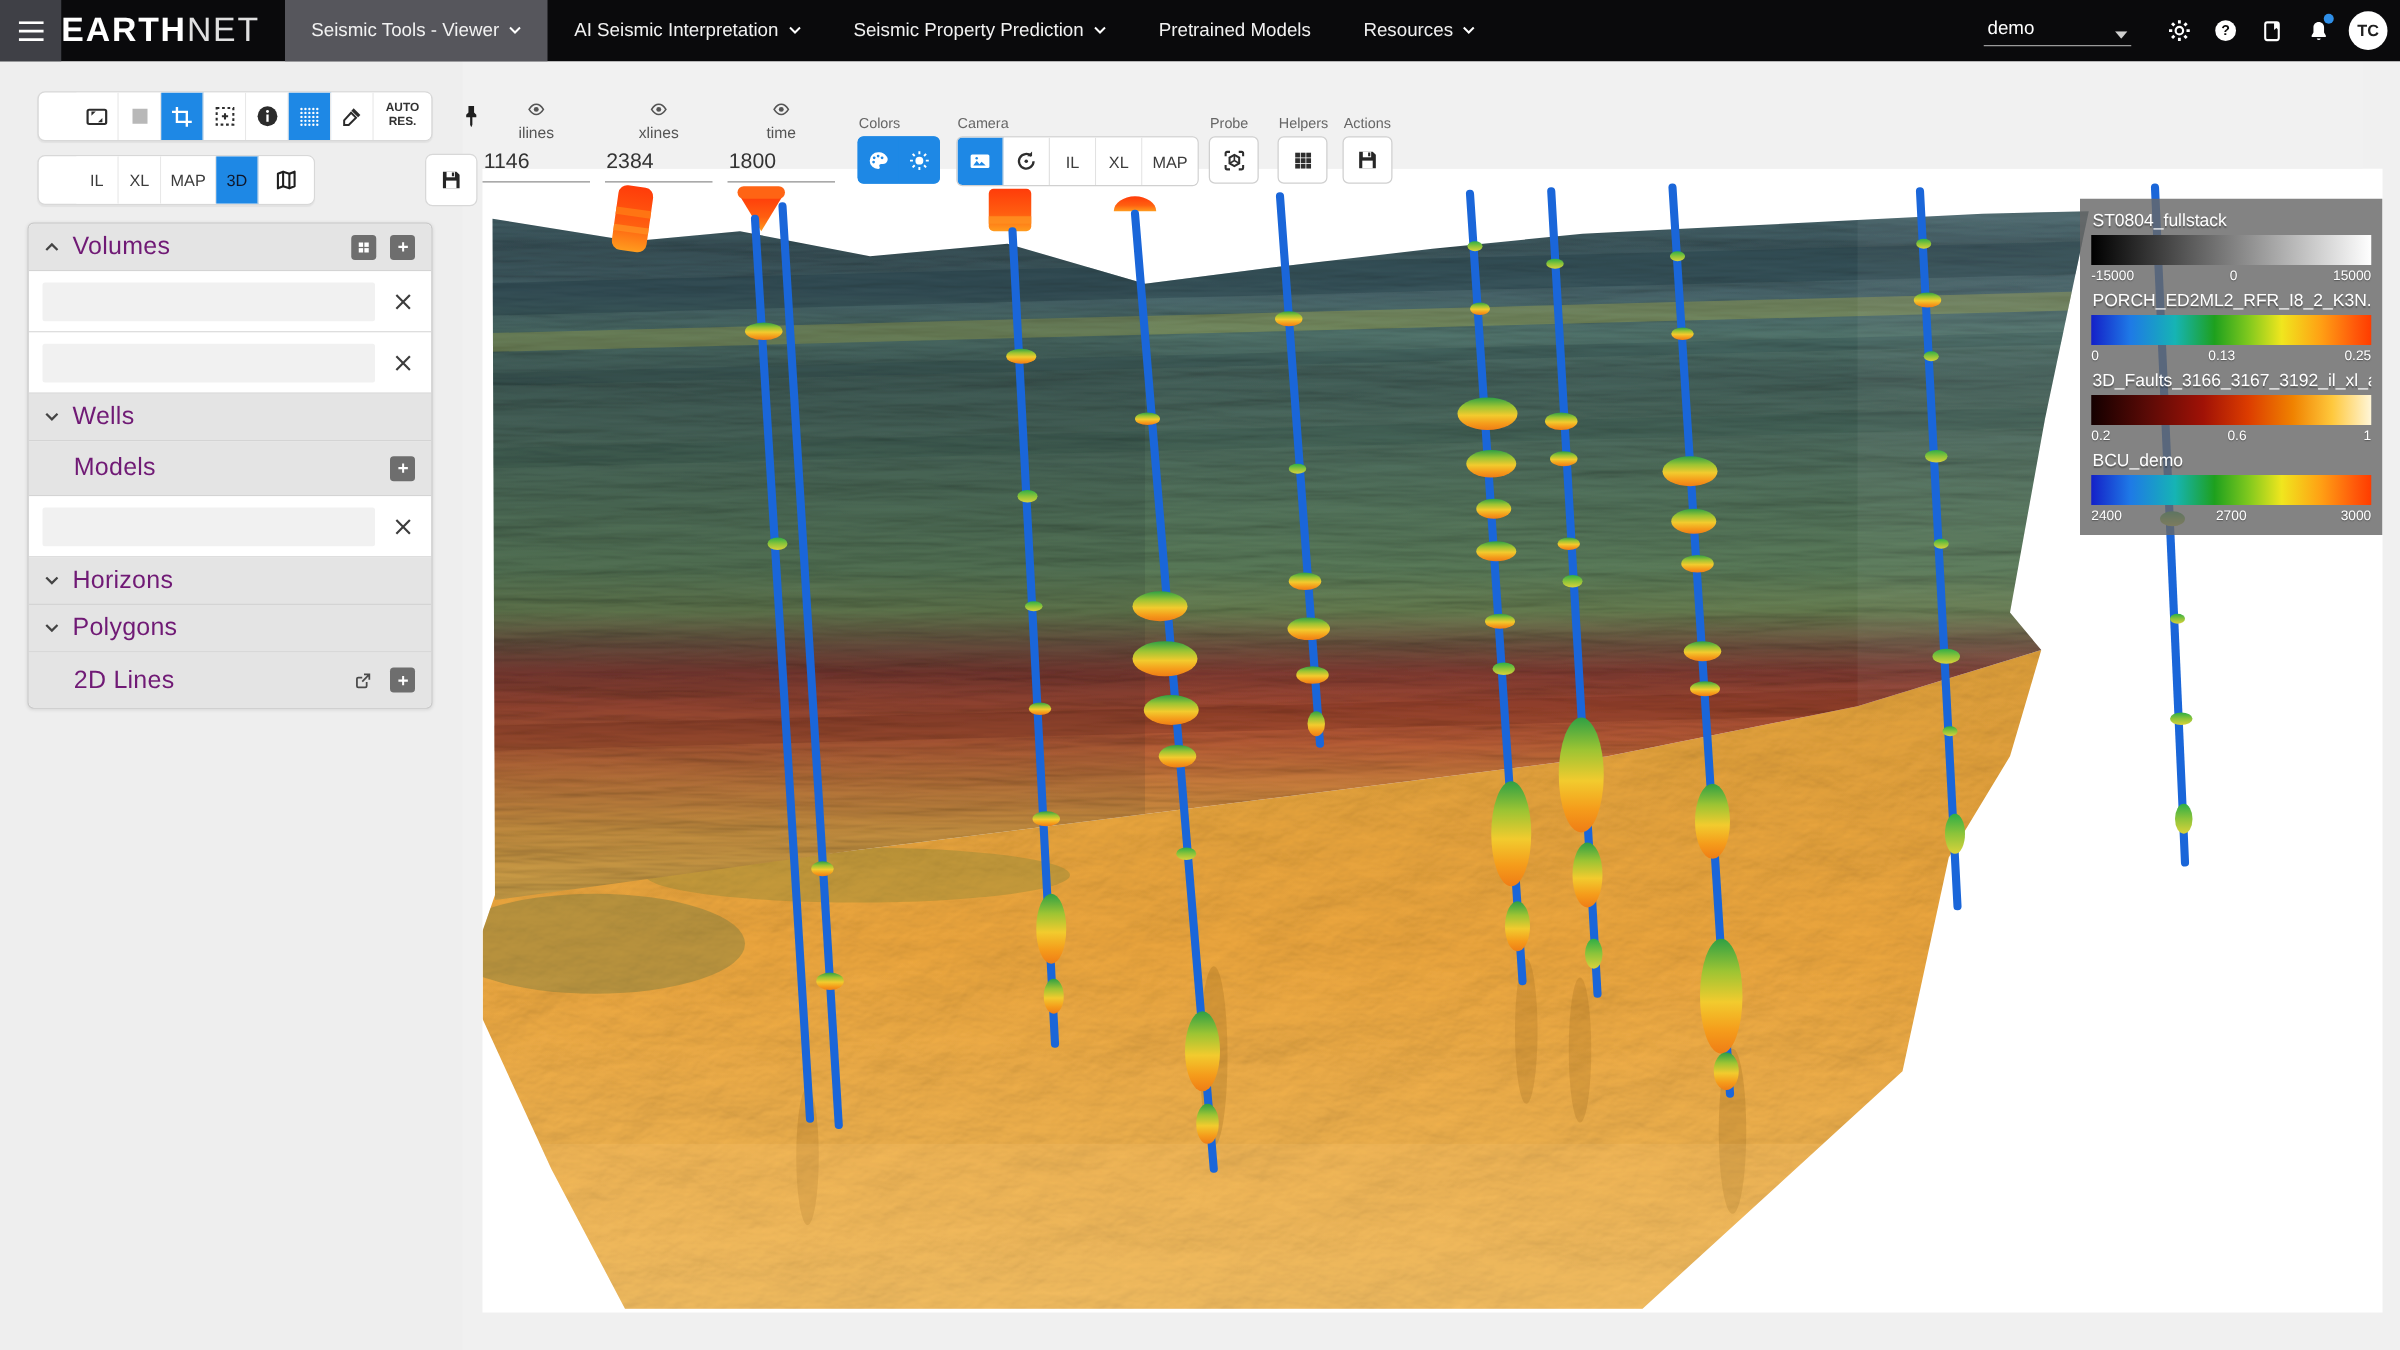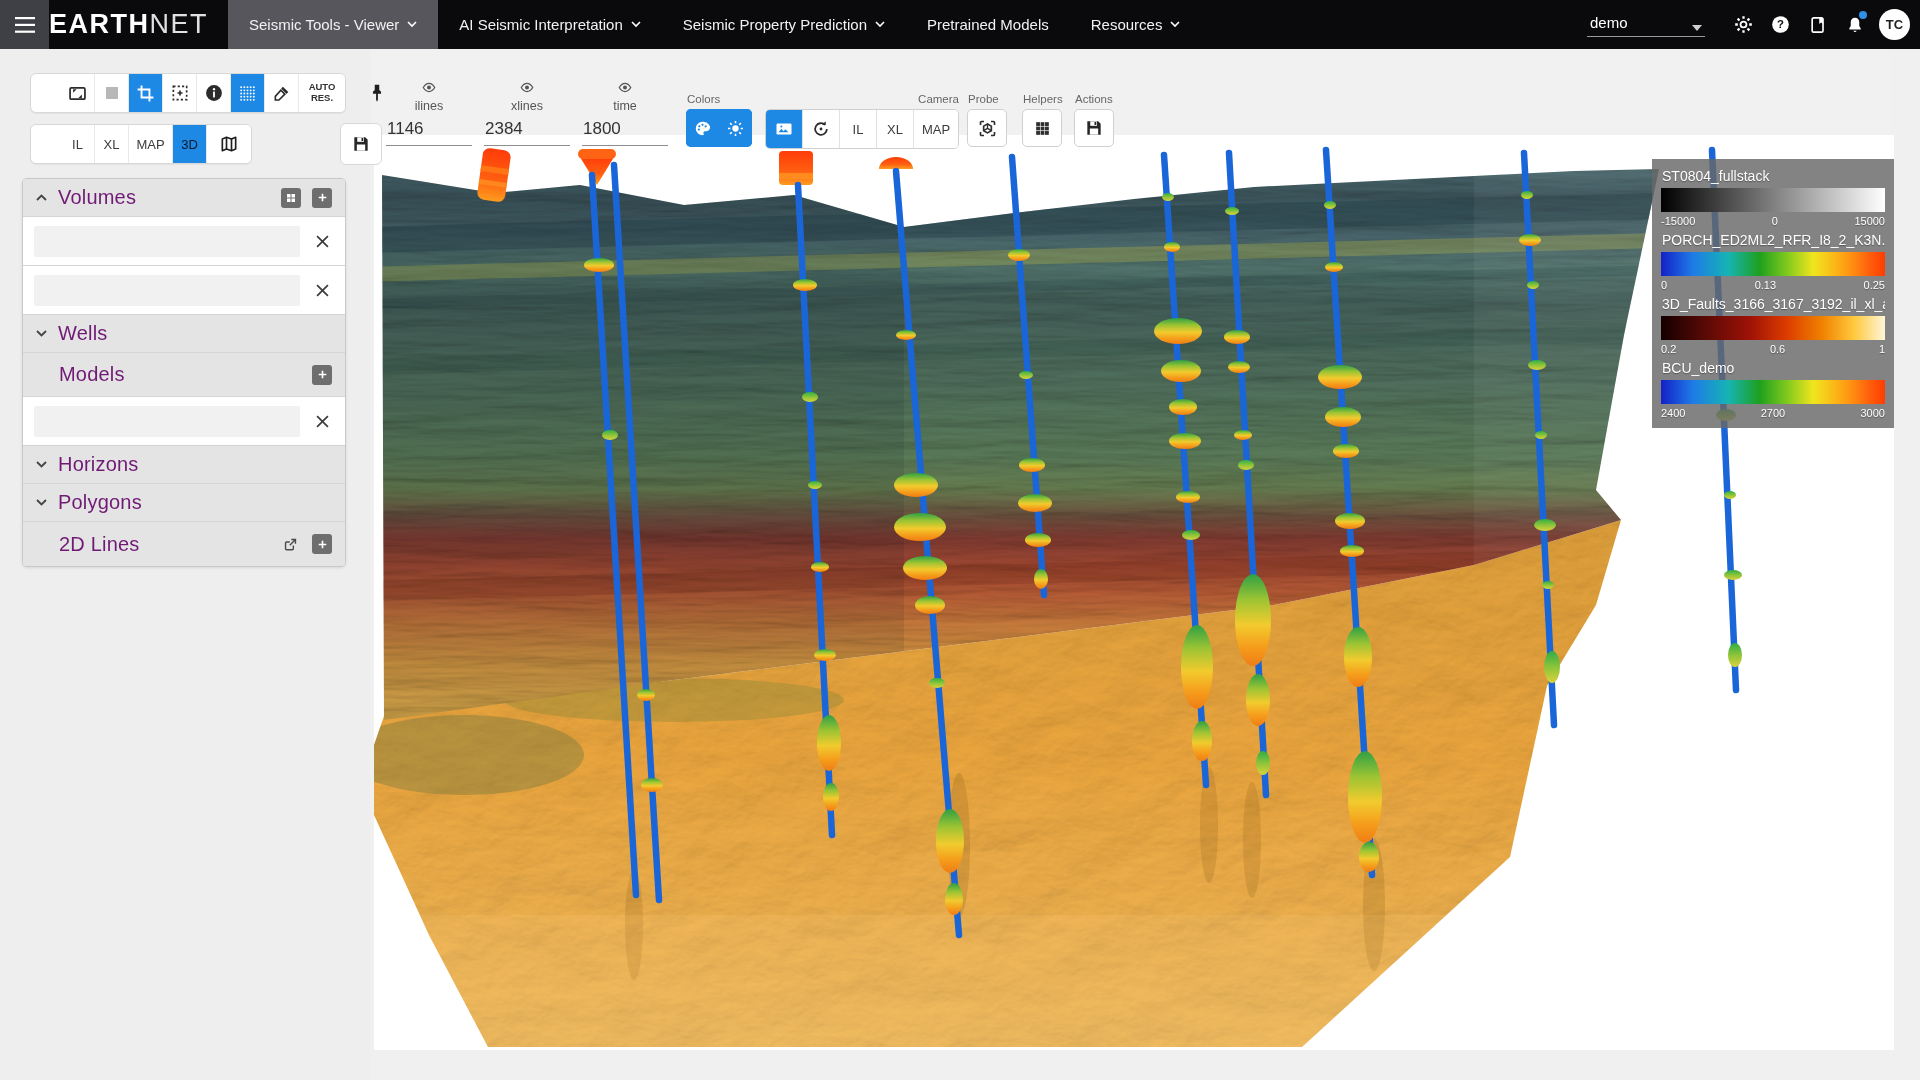--- a/index.html
+++ b/index.html
@@ -58,21 +58,21 @@
   .vgroup .glab { font-size:11.5px; color:#666; margin:0 0 4px 1px; }
   .btnrow { display:flex; border:1px solid #d0d0d0; border-radius:5px; overflow:hidden; background:#fff; }
   .vbtn { width:34px; height:38px; display:flex; align-items:center; justify-content:center; border-right:1px solid #e2e2e2; background:#fff; font-size:13px; font-weight:500; color:#3c3c3c; cursor:pointer; }
   .vbtn:last-child { border-right:none; }
   .vbtn.active { background:#1e88e5; color:#fff; }
   .vbtn.cam { width:37px; }
   .colors-row { display:flex; background:#1e88e5; border-radius:5px; overflow:hidden; }
   .colors-row .vbtn { background:#1e88e5; border-right:none; width:33px; }
   .solo-btn { width:40px; height:38px; background:#fff; border:1px solid #d0d0d0; border-radius:5px; display:flex; align-items:center; justify-content:center; cursor:pointer; }
 
-  .canvas { position:absolute; top:86px; left:4px; width:1520px; height:915px; background:#ffffff; overflow:hidden; cursor:grab; }
+  .canvas { position:absolute; top:86px; left:16px; width:1520px; height:915px; background:#ffffff; overflow:hidden; cursor:grab; }
 
   
   .legend { position:absolute; right:0; top:24px; width:242px; background:rgba(104,104,104,0.82); padding:6px 9px 4px 9px; color:#fff; z-index:6; }
   .lname { font-size:14px; margin:3px 0 4px 1px; white-space:nowrap; overflow:hidden; text-shadow:0 1px 1px rgba(0,0,0,0.35); }
   .lbar { height:24px; }
   .lticks { display:flex; justify-content:space-between; font-size:11px; margin:3px 0 5px 0; text-shadow:0 1px 1px rgba(0,0,0,0.35); }
   .g-gray { background:linear-gradient(90deg,#000000,#ffffff); }
   .g-jet  { background:linear-gradient(90deg,#1420c8 0%,#1e7ae6 14%,#16b4b4 30%,#1ea01e 44%,#7ec81e 56%,#f0e61e 68%,#ffa014 82%,#ff5a0a 94%,#ff3c00 100%); }
   .g-hot  { background:linear-gradient(90deg,#140000 0%,#5a0a06 20%,#a01206 40%,#dc3c00 56%,#f08200 72%,#ffc83c 86%,#fff6d8 100%); }
 </style>
@@ -511,21 +511,21 @@
                 <circle cx="12" cy="12" r="4" fill="#fff"></circle>
                 <g stroke="#fff" stroke-width="2">
                   <path d="M12 2.5v3M12 18.5v3M2.5 12h3M18.5 12h3M5.2 5.2l2.1 2.1M16.7 16.7l2.1 2.1M18.8 5.2l-2.1 2.1M7.3 16.7l-2.1 2.1"></path>
                 </g>
               </svg>
             </span>
         </div>
       </div>
     </div>
 
-    <div class="vgroup" style="left:395px;text-align:right;">
+    <div class="vgroup" style="left:395px;">
       <div class="glab">Camera</div>
       <div class="btnrow">
         <div class="vbtn cam active">
           <span>
               <svg width="20" height="20" viewBox="0 0 24 24">
                 <rect x="3" y="5.5" width="18" height="13" rx="1.5" fill="#fff"></rect>
                 <path d="M5.5 16l3.4-4.4 2.6 3.2 2-2.4 4 3.6z" fill="#1e88e5"></path>
                 <circle cx="8.8" cy="9" r="1.2" fill="#1e88e5"></circle>
               </svg>
             </span>

